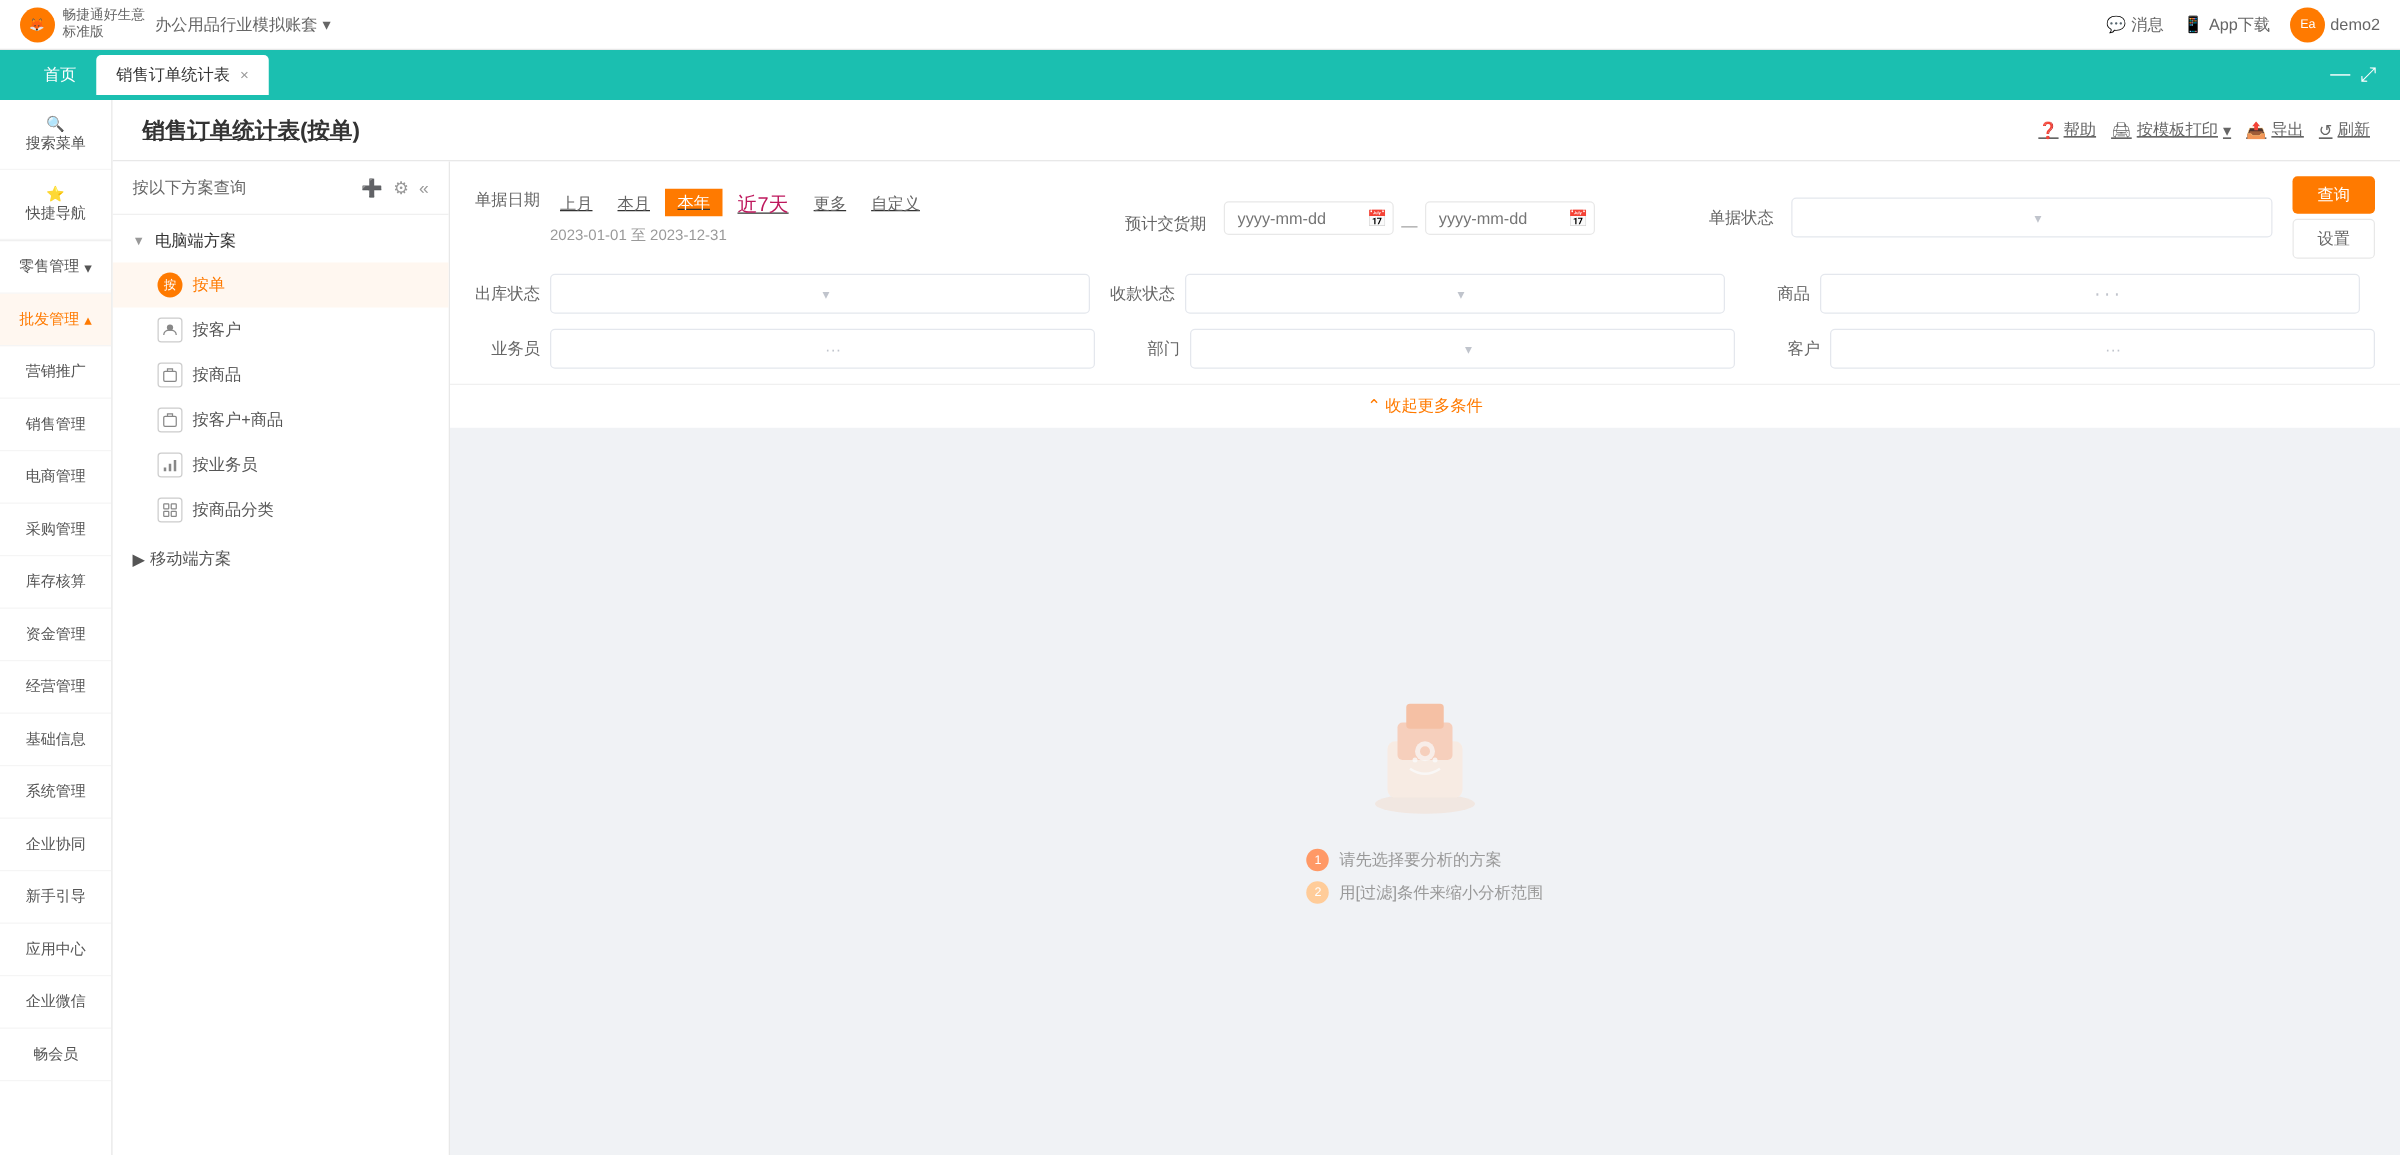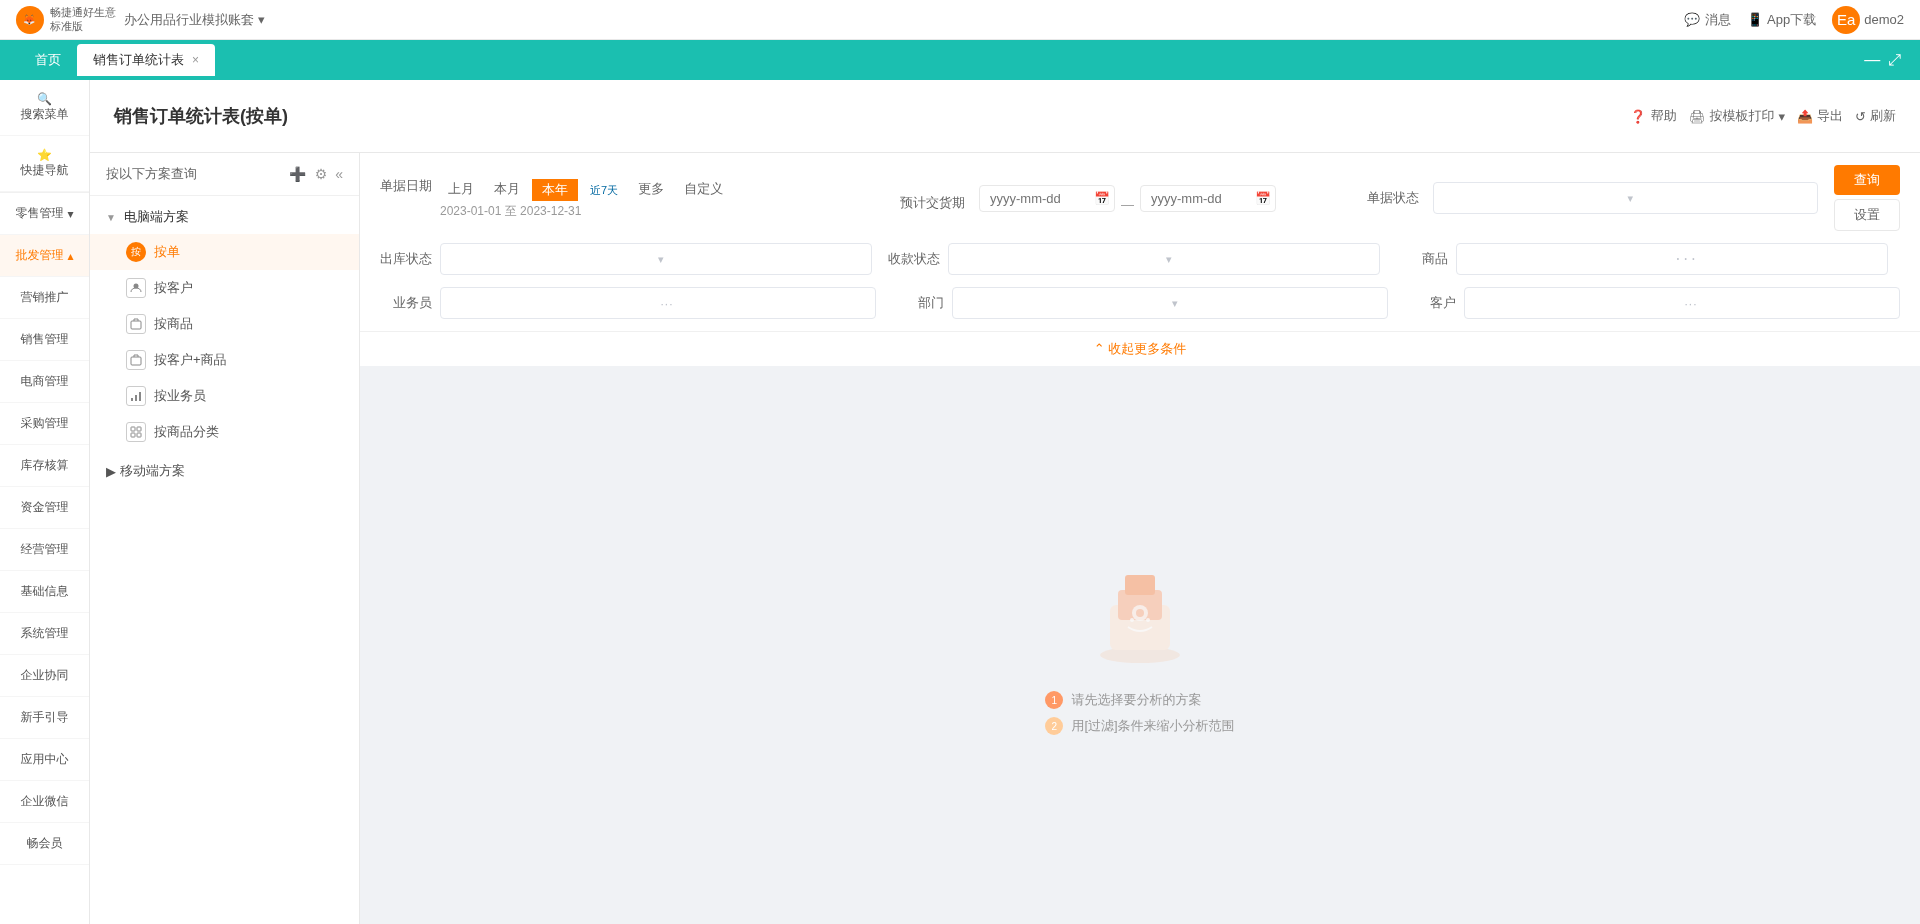--- a/index.html
+++ b/index.html
@@ -19,21 +19,21 @@
     .logo-area { display: flex; align-items: center; gap: 6px; }
     .logo-icon {
       width: 28px; height: 28px; background: #ff7a00; border-radius: 50%;
       display: flex; align-items: center; justify-content: center;
       color: white; font-size: 10px; font-weight: bold;
     }
     .logo-text { font-size: 11px; color: #666; line-height: 1.2; }
     .workspace-selector { display: flex; align-items: center; gap: 4px; color: #666; font-size: 13px; cursor: pointer; }
     .top-bar-right { display: flex; align-items: center; gap: 16px; color: #666; font-size: 13px; }
     .top-bar-btn { display: flex; align-items: center; gap: 4px; cursor: pointer; }
-    .avatar { width: 28px; height: 28px; border-radius: 50%; background: #ff7a00; display: flex; align-items: center; justify-content: center; color: white; font-size: 15px; }
+    .avatar { width: 28px; height: 28px; border-radius: 50%; background: #ff7a00; display: flex; align-items: center; justify-content: center; color: white; font-size: 10px; }
 
     
     .main-layout { display: flex; flex: 1; overflow: hidden; }
 
     
     .sidebar {
       width: 90px;
       background: #fff;
       border-right: 1px solid #e8e8e8;
       display: flex;
@@ -78,25 +78,26 @@
     .tab-close { font-size: 12px; color: #999; cursor: pointer; }
     .tab-bar-actions { margin-left: auto; display: flex; gap: 8px; }
     .tab-bar-action { color: white; cursor: pointer; font-size: 16px; }
 
     
     .content-area { flex: 1; display: flex; flex-direction: column; overflow: hidden; }
 
     
     .page-header {
       background: #fff;
-      padding: 24px 24px;
+      padding: 12px 24px;
       display: flex;
       align-items: center;
       justify-content: space-between;
       border-bottom: 1px solid #e8e8e8;
+      text-decoration: underline;
     }
     .page-title { font-size: 18px; font-weight: bold; color: #333; }
     .page-actions { display: flex; gap: 12px; align-items: center; }
     .page-action-btn { display: flex; align-items: center; gap: 4px; color: #666; cursor: pointer; font-size: 13px; }
 
     
     .main-content { display: flex; flex: 1; overflow: hidden; }
 
     
     .left-panel {
@@ -476,25 +477,25 @@
       <div class="right-panel">
 
         <div class="filter-section">
           <div class="filter-main">
 
             <div class="row1">
 
               <div style="display:flex;align-items:flex-start;gap:0;min-width:500px;">
                 <span class="field-label">单据日期</span>
                 <div style="display:flex;flex-direction:column;gap:2px;">
-                  <div style="display:flex;align-items:flex-end;gap:4px;">
+                  <div style="display:flex;align-items:flex-start;gap:4px;text-decoration:underline;">
                     <button class="quick-date-btn" style="background:none;border:none;cursor:pointer;color:#666;font-size:13px;">上月</button>
                     <button class="quick-date-btn" style="background:none;border:none;cursor:pointer;color:#666;font-size:13px;">本月</button>
                     <button class="quick-date-btn active" style="background:#ff7a00;color:white;border:none;border-radius:0;padding:2px 10px;font-size:13px;cursor:pointer;">本年</button>
-                    <button class="quick-date-btn" style="background:none;border:none;cursor:pointer;color:#0369a1;font-size:11px;">近7天</button>
+                    <button class="quick-date-btn" style="background:none;border:none;cursor:pointer;color:#be185d;font-size:16px;">近7天</button>
                     <button class="quick-date-btn" style="background:none;border:none;cursor:pointer;color:#666;font-size:13px;">更多</button>
                     <button class="quick-date-btn" style="background:none;border:none;cursor:pointer;color:#666;font-size:13px;">自定义</button>
                   </div>
                   <div style="font-size:12px;color:#999;">2023-01-01 至 2023-12-31</div>
                 </div>
               </div>
 
               <div style="display:flex;align-items:flex-end;gap:6px;flex:1;margin-left:20px;">
                 <span class="field-label">预计交货期</span>
                 <div class="date-input">

